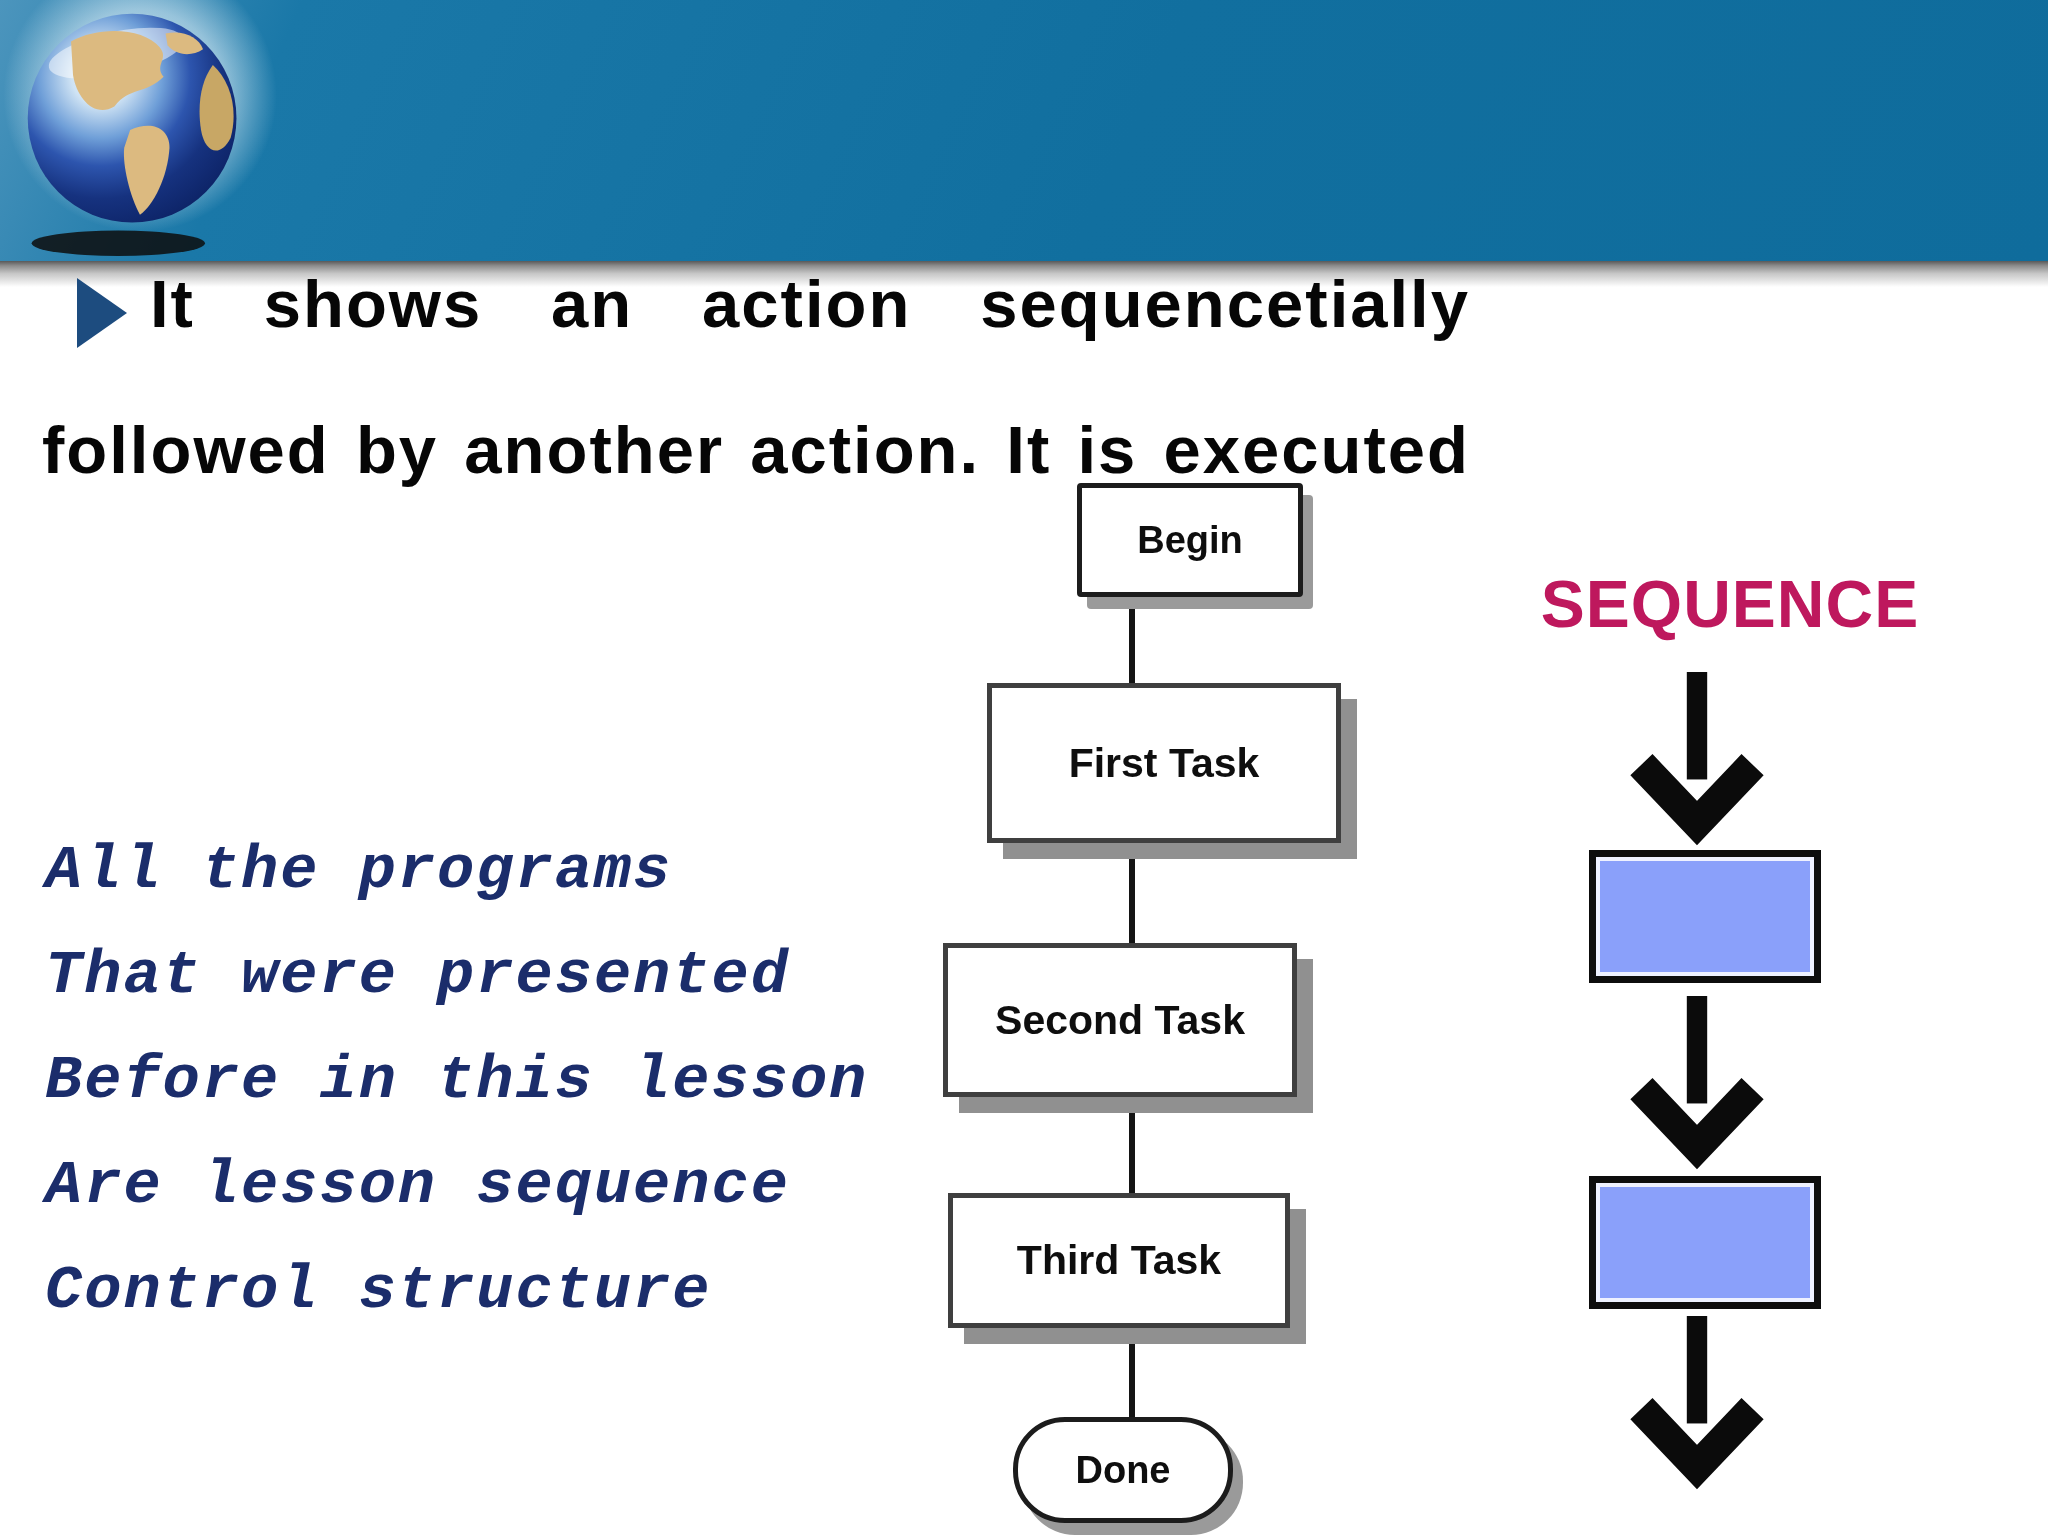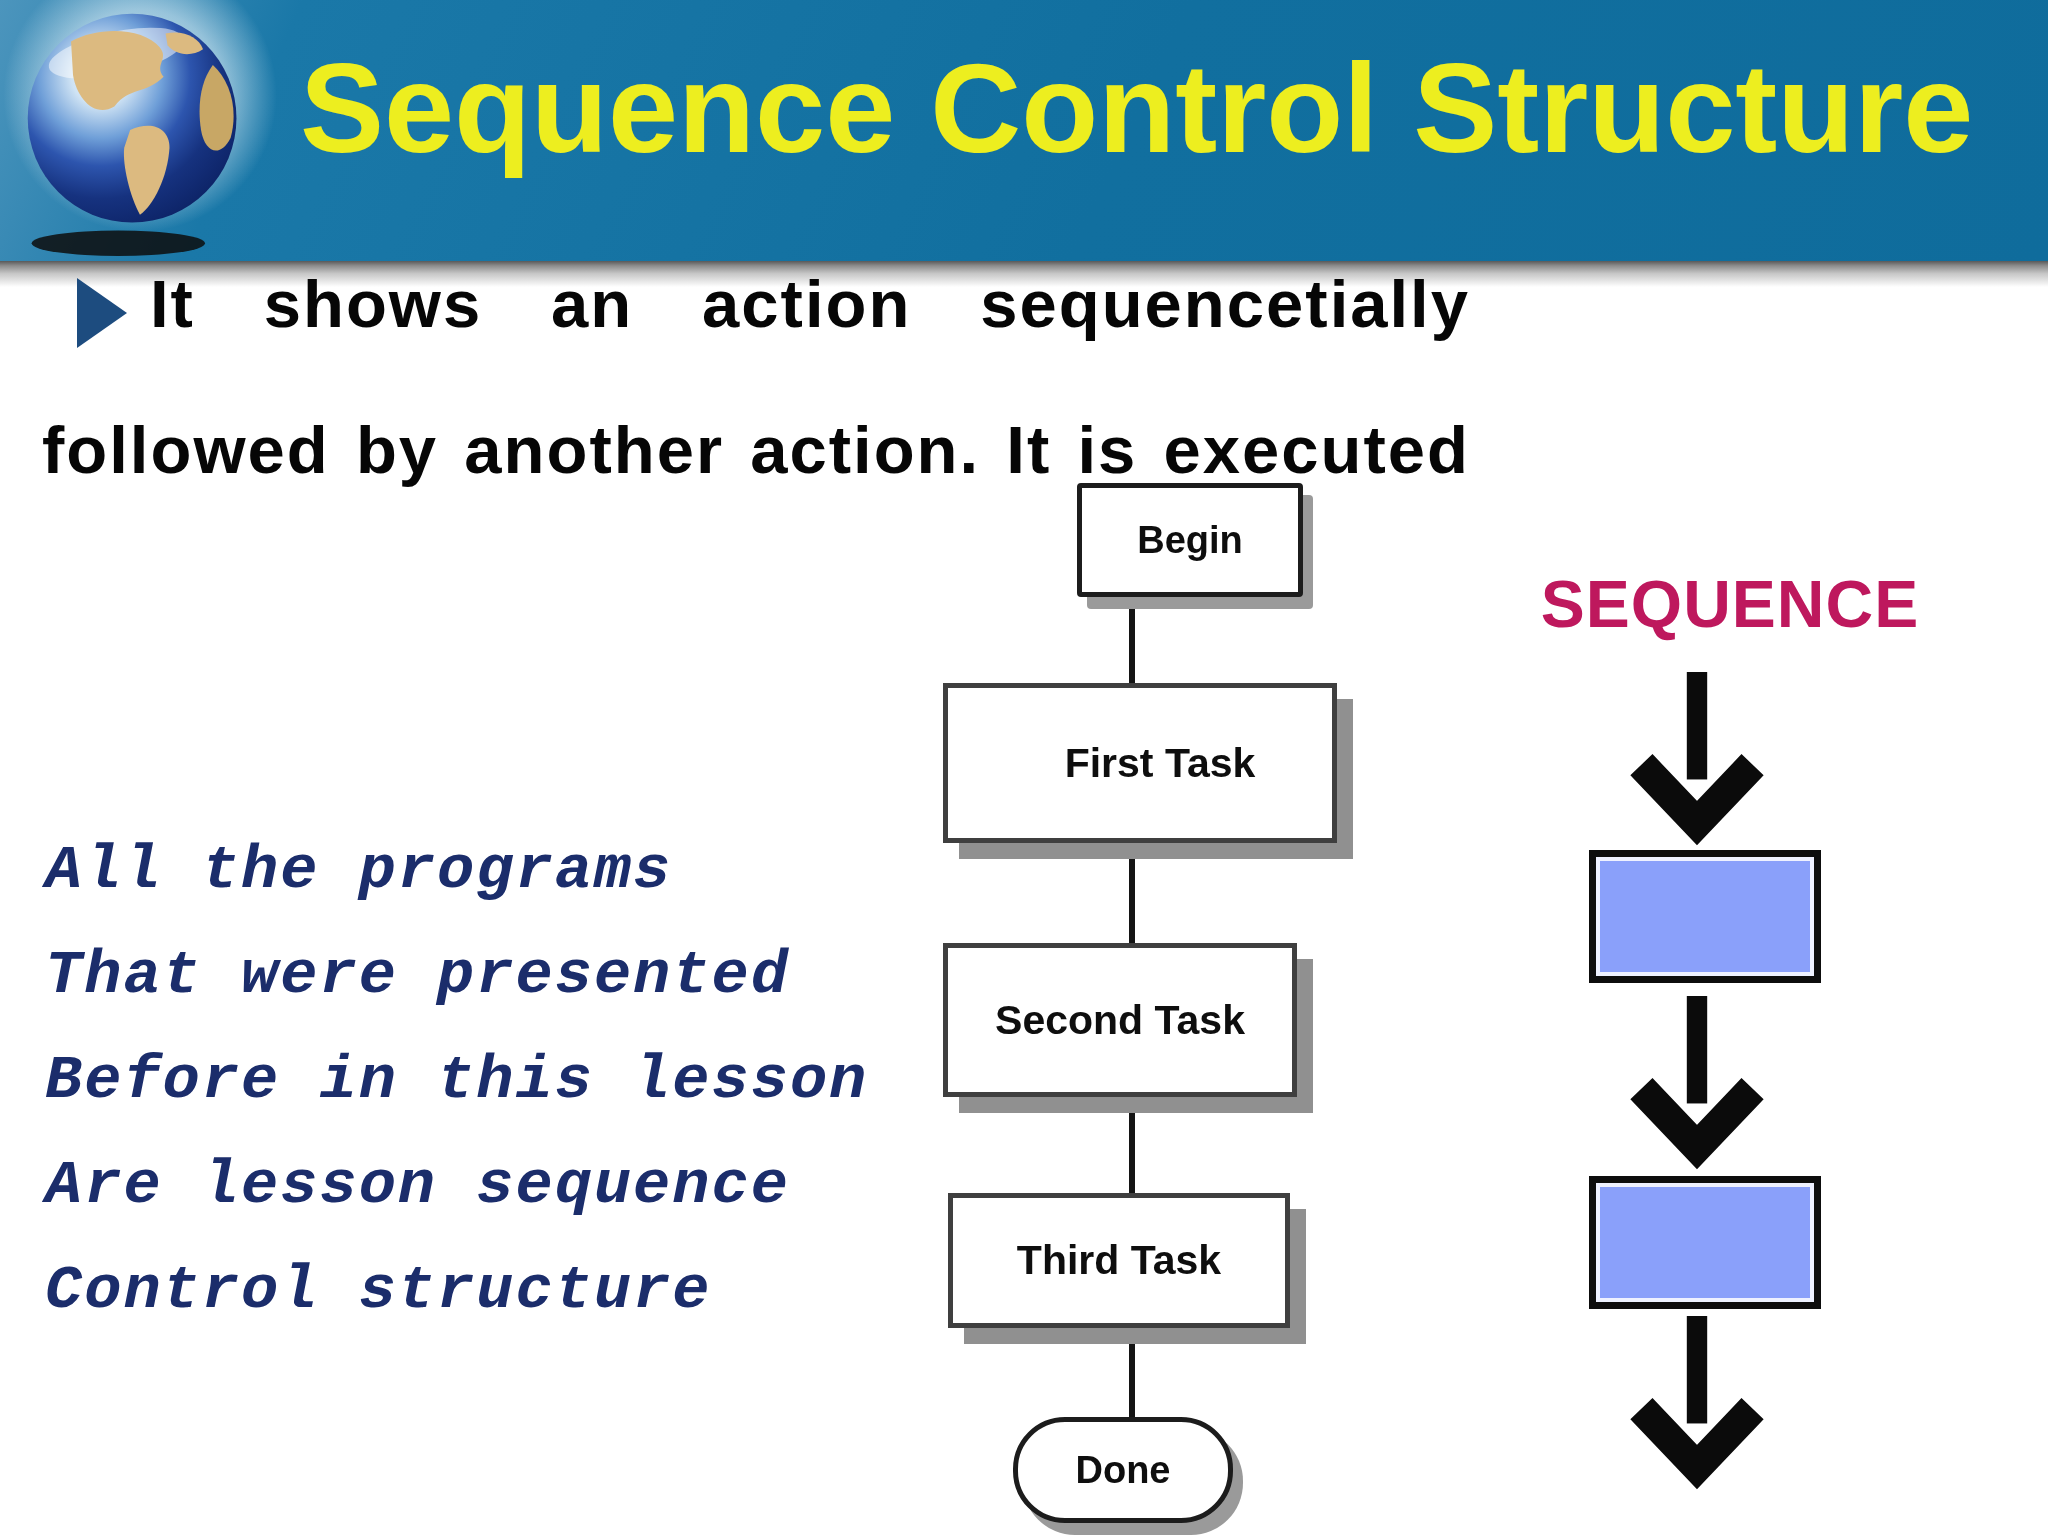--- a/index.html
+++ b/index.html
@@ -45,21 +45,21 @@
   
   .connector{position:absolute;left:1129px;top:540px;width:6px;height:920px;background:#141414;z-index:0;}
   .fc-node{
     position:absolute;z-index:1;background:#ffffff;color:#0e0e0e;
     display:flex;align-items:center;justify-content:center;
     font-weight:bold;text-align:center;
   }
   .terminator{border:5px solid #1c1c1c;box-shadow:10px 12px 0 0 #9a9a9a;font-size:38px;}
   .process{border:5px solid #3f3f3f;box-shadow:16px 16px 0 0 #909090;font-size:41px;}
   .node-begin {left:1029px;top:483px;width:216px;height:104px;border-radius:4px;margin-left:48px;}
-  .node-task1 {left:943px;top:683px;width:344px;height:150px;padding-left:40px;}
+  .node-task1 {left:987px;top:683px;width:344px;height:150px;}
   .node-task2 {left:943px;top:943px;width:344px;height:144px;}
   .node-task3 {left:948px;top:1193px;width:332px;height:125px;}
   .node-done  {left:1013px;top:1417px;width:210px;height:96px;border-radius:52px;}
   
   .seq-heading{
     position:absolute;left:1540px;top:566px;width:380px;text-align:center;
     font-size:66px;font-weight:bold;color:#be185d;letter-spacing:1px;
   }
   .seq-arrow{position:absolute;left:1627px;width:140px;height:176px;}
   .arrow-1{top:672px;}
@@ -96,21 +96,20 @@
       <ellipse cx="100" cy="243" rx="88" ry="13" fill="#0d0d0d" opacity="0.85"></ellipse>
       <circle cx="114" cy="116" r="106" fill="url(#ocean)"></circle>
       <g clip-path="url(#sphereClip)">
         <ellipse cx="98" cy="50" rx="70" ry="22" fill="#ffffff" opacity="0.5" transform="rotate(-12 98 50)"></ellipse>
         <path d="M52,38 C80,22 126,24 142,44 C152,56 136,62 146,74 C128,92 112,84 96,104 C76,116 58,96 54,72 Z" fill="#dcba80"></path>
         <path d="M148,30 C166,26 182,34 186,46 C174,54 158,52 150,42 Z" fill="#dcba80"></path>
         <path d="M112,128 C134,118 152,126 152,146 C150,176 136,204 122,214 C112,196 104,164 106,146 Z" fill="#dcba80"></path>
         <path d="M196,62 C214,78 222,108 214,136 C204,156 188,152 184,128 C180,102 184,78 196,62 Z" fill="#c8a765"></path>
       </g>
     </svg>
-    <div class="slide-title">Sequence Control Structure</div>
   </div>
   <div class="header-shadow"></div>
 
   <div class="bullet"></div>
   <div class="para-line para-1">It shows an action sequencetially</div>
   <div class="para-line para-2">followed by another action. It is executed</div>
 
   <div class="side-note">
     <div class="note-line">All the programs</div>
     <div class="note-line">That were presented</div>

